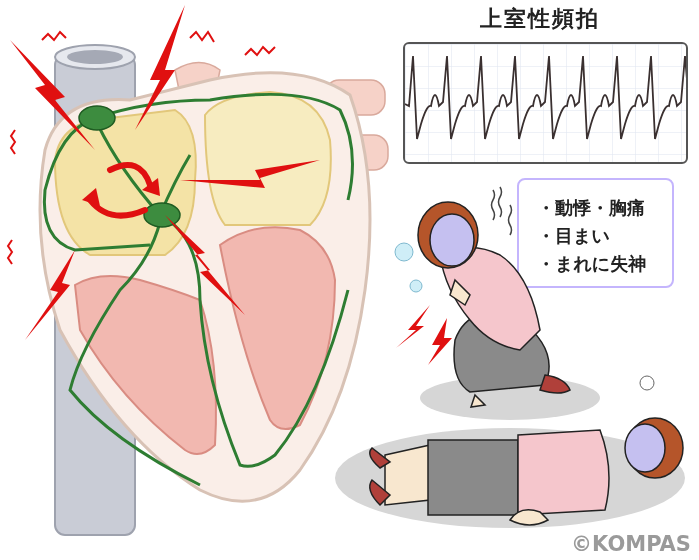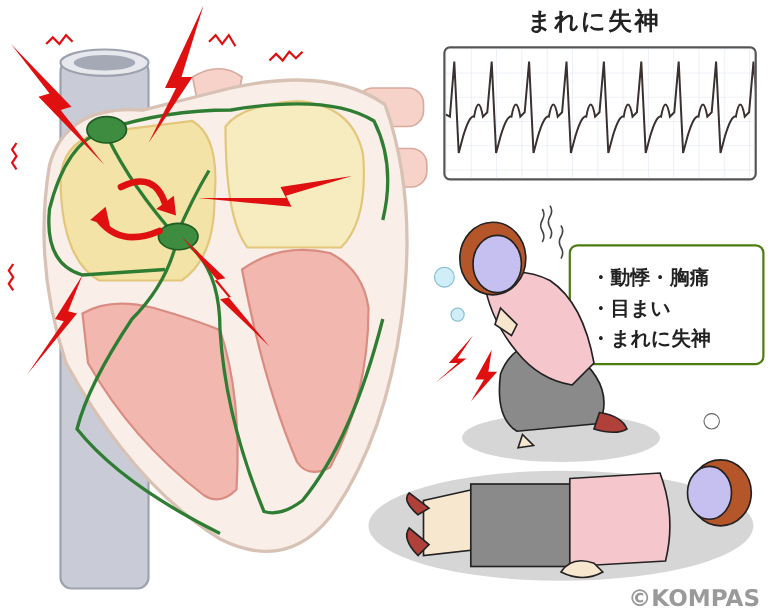--- a/index.html
+++ b/index.html
@@ -1,20 +1,20 @@
 <!DOCTYPE html>
 <html><head>
 <meta charset="utf-8">
 <style>
   html, body { margin:0; padding:0; background:#ffffff; }
   body { width:699px; height:560px; position:relative; overflow:hidden; font-family:"DejaVu Sans", sans-serif; }
   .abs { position:absolute; }
   #title { left:440px; top:4px; width:200px; text-align:center; font-size:22px; font-weight:bold; color:#222; letter-spacing:2px; }
   #ecg-box { left:403px; top:42px; width:285px; height:122px; border:2px solid #555; border-radius:6px; box-sizing:border-box; background:#fff; overflow:hidden; }
-  #symptom-box { left:517px; top:178px; width:178px; height:110px; border:2px solid #4d7c0f; border-radius:8px; box-sizing:border-box; background:#fff;margin-top:44px; }
+  #symptom-box { left:517px; top:178px; width:157px; height:110px; border:2px solid #c4b5fd; border-radius:8px; box-sizing:border-box; background:#fff; }
   .sym { position:absolute; left:18px; font-size:18px; font-weight:bold; color:#222; white-space:nowrap; }
   #copyright { right:8px; bottom:4px; font-size:21px; font-weight:bold; color:#9a9a9a; }
   svg { position:absolute; left:0; top:0; }
 </style>
 </head>
 <body>
 
 <svg width="699" height="560">
 
   <g>
@@ -66,21 +66,21 @@
 
   <g fill="none" stroke="#e01010" stroke-width="2">
     <path d="M42 40 l6 -6 l6 6 l6 -8 l6 6"></path>
     <path d="M190 38 l6 -6 l6 8 l6 -8 l6 10"></path>
     <path d="M245 55 l6 -6 l6 6 l6 -8 l6 6 l6 -6"></path>
     <path d="M15 130 l-4 6 l4 6 l-4 6 l4 6"></path>
     <path d="M12 240 l-4 6 l4 6 l-4 6 l4 6"></path>
   </g>
 </svg>
 
-<div id="title" class="abs">まれに失神</div>
+<div id="title" class="abs">上室性頻拍</div>
 <div id="ecg-box" class="abs">
   <svg width="285" height="122">
     <defs>
       <pattern id="grid" width="23" height="22" patternUnits="userSpaceOnUse">
         <path d="M23 0 L0 0 0 22" fill="none" stroke="#dde3f0" stroke-width="1"></path>
       </pattern>
     </defs>
     <rect width="285" height="122" fill="url(#grid)"></rect>
     <path fill="none" stroke="#3a3030" stroke-width="1.8" d="M0 60 L4 62 L8 12 L12 95 L16 80 Q22 60 26 62 Q30 40 34 62 L38 58 L42 12 L46 95 L50 80 Q56 60 60 62 Q64 40 68 62 L72 58 L76 12 L80 95 L84 80 Q90 60 94 62 Q98 40 102 62 L106 58 L110 12 L114 95 L118 80 Q124 60 128 62 Q132 40 136 62 L140 58 L144 12 L148 95 L152 80 Q158 60 162 62 Q166 40 170 62 L174 58 L178 12 L182 95 L186 80 Q192 60 196 62 Q200 40 204 62 L208 58 L212 12 L216 95 L220 80 Q226 60 230 62 Q234 40 238 62 L242 58 L246 12 L250 95 L254 80 Q260 60 264 62 Q268 40 272 62 L276 58 L280 12 L284 60"></path>
   </svg>

